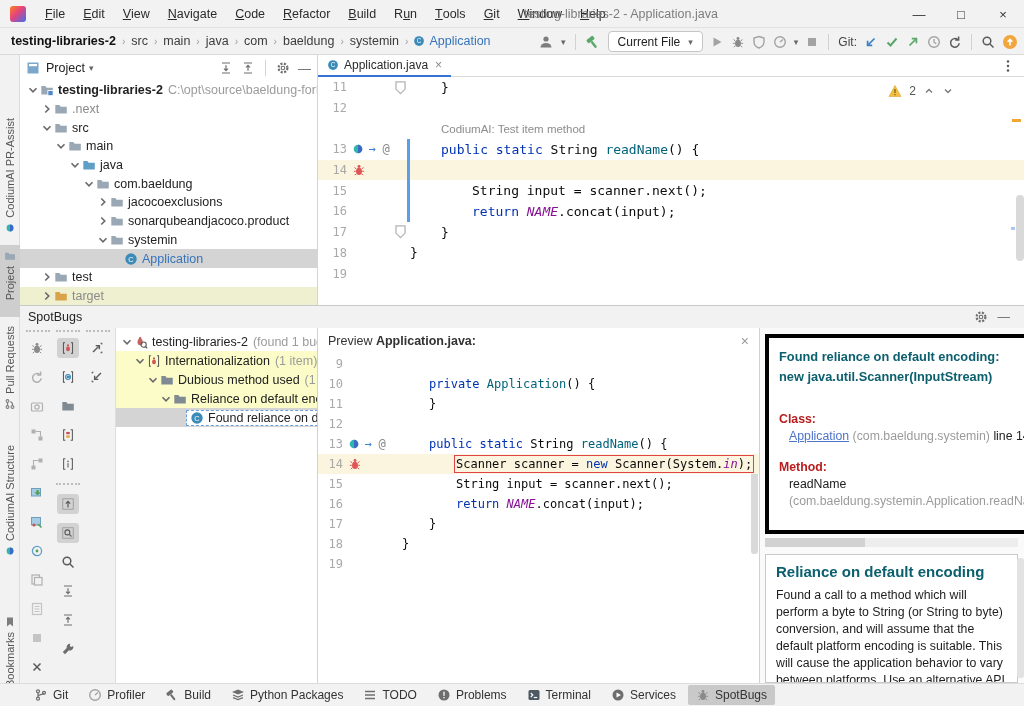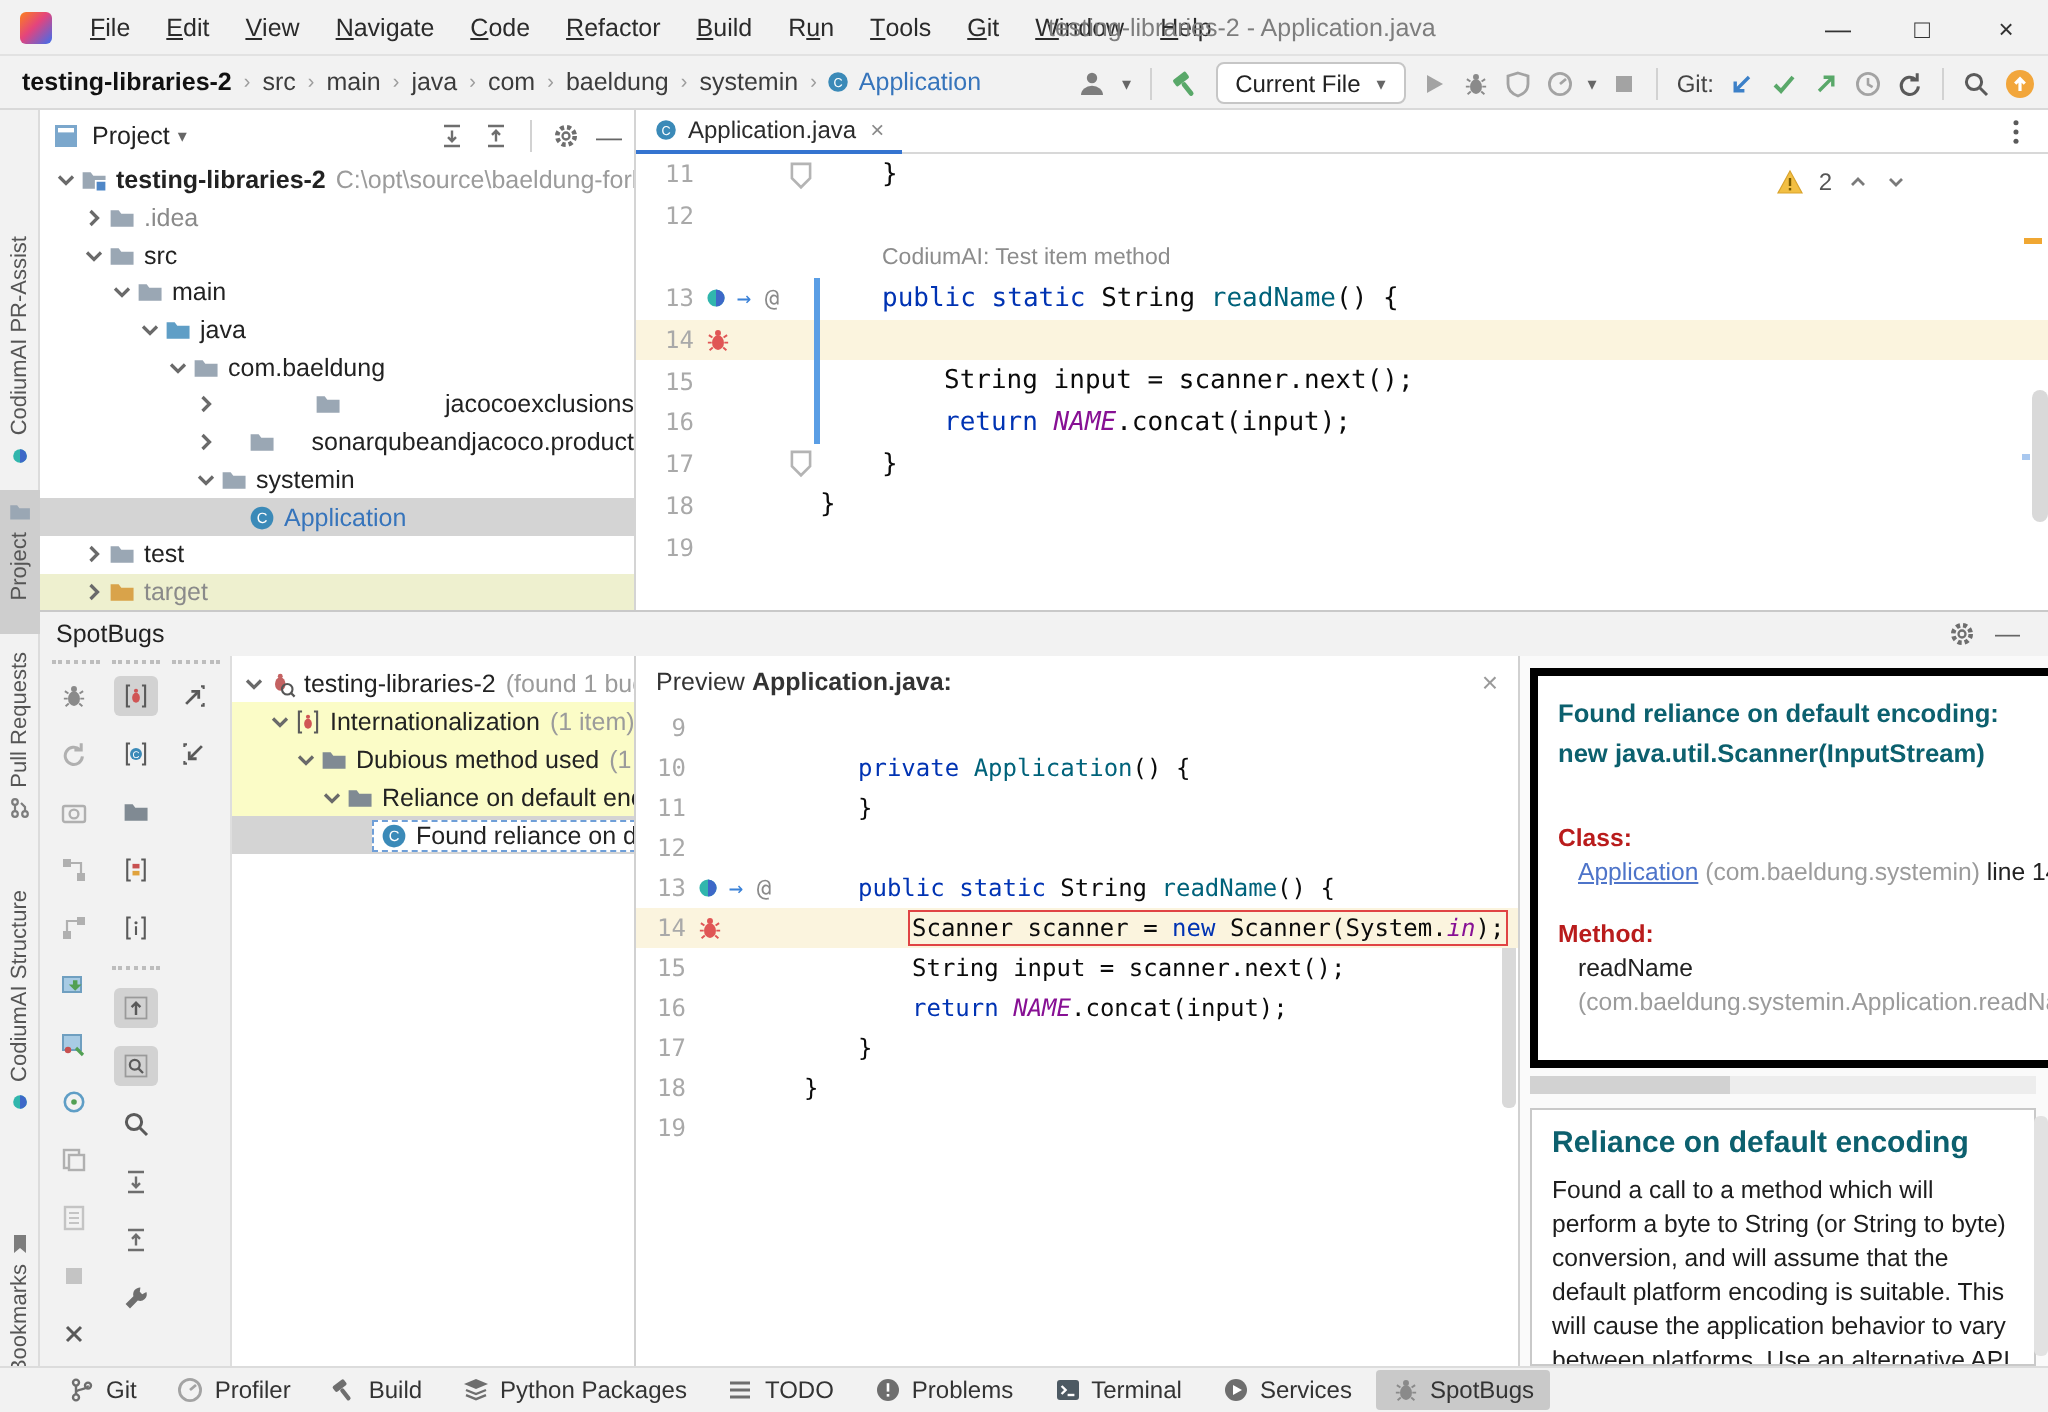--- a/index.html
+++ b/index.html
@@ -424,21 +424,21 @@
           <span class="chv">
             <svg viewBox="0 0 12 12">
               <path d="M4.5 3 7.5 6 4.5 9" stroke="#6a6a6a" stroke-width="1.4" fill="none"></path>
             </svg>
           </span>
           <span class="ic ic-sm">
             <svg viewBox="0 0 16 16">
               <path d="M1.5 3.5h4.6l1.5 2h7v7.5h-13.1z" fill="#9aa7b4"></path>
             </svg>
           </span>
-          <span class="plab" style="color: rgb(138, 138, 138);">.idea</span>
+          <span class="plab" style="color: rgb(138, 138, 138);">.next</span>
         </div>
         <div class="prow" style="padding-left: 20px;">
           <span class="chv">
             <svg viewBox="0 0 12 12">
               <path d="M3 4.5 6 7.5 9 4.5" stroke="#6a6a6a" stroke-width="1.4" fill="none"></path>
             </svg>
           </span>
           <span class="ic ic-sm">
             <svg viewBox="0 0 16 16">
               <path d="M1.5 3.5h4.6l1.5 2h7v7.5h-13.1z" fill="#9aa7b4"></path>
@@ -478,34 +478,34 @@
               <path d="M3 4.5 6 7.5 9 4.5" stroke="#6a6a6a" stroke-width="1.4" fill="none"></path>
             </svg>
           </span>
           <span class="ic ic-sm">
             <svg viewBox="0 0 16 16">
               <path d="M1.5 3.5h4.6l1.5 2h7v7.5h-13.1z" fill="#9aa7b4"></path>
             </svg>
           </span>
           <span class="plab">com.baeldung</span>
         </div>
-        <div class="prow" style="padding-left: 76px; justify-content: space-between;">
+        <div class="prow" style="padding-left: 76px;">
           <span class="chv">
             <svg viewBox="0 0 12 12">
               <path d="M4.5 3 7.5 6 4.5 9" stroke="#6a6a6a" stroke-width="1.4" fill="none"></path>
             </svg>
           </span>
           <span class="ic ic-sm">
             <svg viewBox="0 0 16 16">
               <path d="M1.5 3.5h4.6l1.5 2h7v7.5h-13.1z" fill="#9aa7b4"></path>
             </svg>
           </span>
           <span class="plab">jacocoexclusions</span>
         </div>
-        <div class="prow" style="padding-left: 76px; justify-content: space-between;">
+        <div class="prow" style="padding-left: 76px;">
           <span class="chv">
             <svg viewBox="0 0 12 12">
               <path d="M4.5 3 7.5 6 4.5 9" stroke="#6a6a6a" stroke-width="1.4" fill="none"></path>
             </svg>
           </span>
           <span class="ic ic-sm">
             <svg viewBox="0 0 16 16">
               <path d="M1.5 3.5h4.6l1.5 2h7v7.5h-13.1z" fill="#9aa7b4"></path>
             </svg>
           </span>

